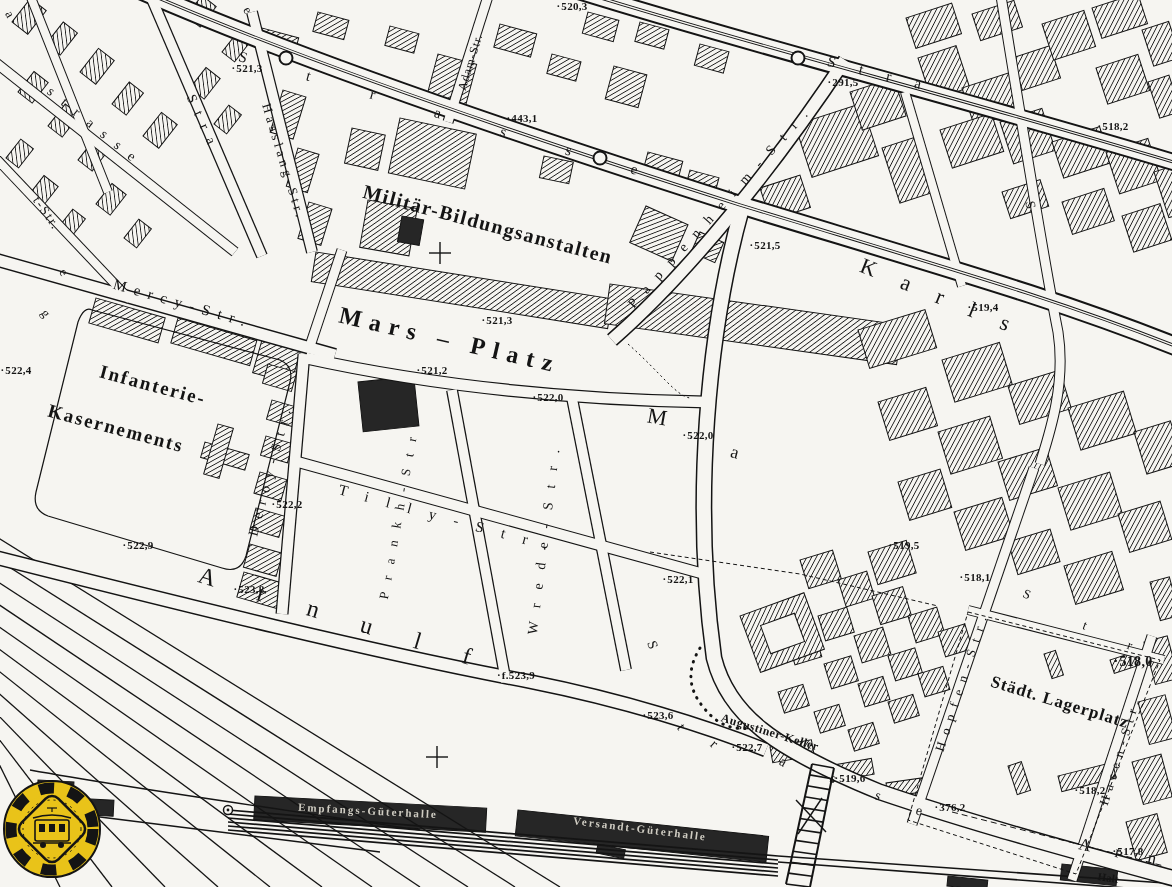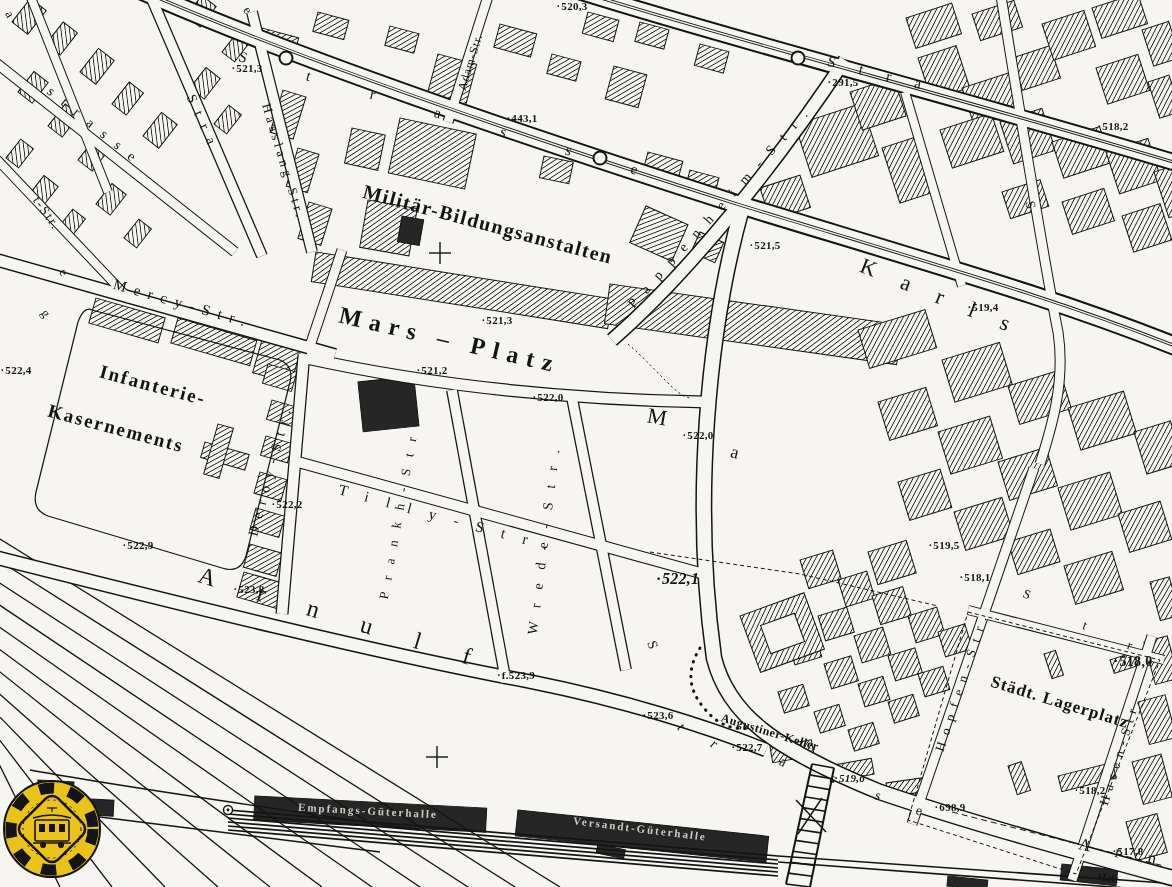--- a/index.html
+++ b/index.html
@@ -352,26 +352,26 @@
       <div class="lbl elev" style="left: 1113px; top: 126px; font-size: 11px; --r: 0deg;">518,2</div>
       <div class="lbl elev" style="left: 765px; top: 221px; font-size: 11px; margin-top: 24px; --r: 0deg;">521,5</div>
       <div class="lbl elev" style="left: 983px; top: 307px; font-size: 11px; --r: 0deg;">519,4</div>
       <div class="lbl elev" style="left: 497px; top: 320px; font-size: 11px; --r: 0deg;">521,3</div>
       <div class="lbl elev" style="left: 432px; top: 370px; font-size: 11px; --r: 0deg;">521,2</div>
       <div class="lbl elev" style="left: 548px; top: 397px; font-size: 11px; --r: 0deg;">522,0</div>
       <div class="lbl elev" style="left: 16px; top: 370px; font-size: 11px; --r: 0deg;">522,4</div>
       <div class="lbl elev" style="left: 287px; top: 464px; font-size: 11px; margin-top: 40px; --r: 0deg;">522,2</div>
       <div class="lbl elev" style="left: 698px; top: 435px; font-size: 11px; --r: 0deg;">522,0</div>
       <div class="lbl elev" style="left: 110px; top: 545px; font-size: 11px; margin-left: 28px; --r: 0deg;">522,9</div>
-      <div class="lbl elev" style="left: 944px; top: 545px; font-size: 11px; --r: 0deg;">519,5</div>
+      <div class="lbl elev" style="left: 904px; top: 545px; font-size: 11px; --r: 0deg;">519,5</div>
       <div class="lbl elev" style="left: 975px; top: 577px; font-size: 11px; --r: 0deg;">518,1</div>
       <div class="lbl elev" style="left: 249px; top: 589px; font-size: 11px; --r: 0deg;">523,8</div>
-      <div class="lbl elev" style="left: 678px; top: 579px; font-size: 16px; font-style: italic; --r: 0deg;">522,1</div>
+      <div class="lbl elev" style="left: 678px; top: 579px; font-size: 11px; --r: 0deg;">522,1</div>
       <div class="lbl elev" style="left: 1133px; top: 662px; font-size: 14px; --r: 0deg;">518,0</div>
       <div class="lbl elev" style="left: 658px; top: 715px; font-size: 11px; --r: 0deg;">523,6</div>
       <div class="lbl elev" style="left: 516px; top: 675px; font-size: 11px; --r: 0deg;">f.523,9</div>
       <div class="lbl elev" style="left: 747px; top: 747px; font-size: 11px; --r: 0deg;">522,7</div>
-      <div class="lbl elev" style="left: 850px; top: 778px; font-size: 11px; font-style: italic; --r: 0deg;">519,6</div>
+      <div class="lbl elev" style="left: 850px; top: 778px; font-size: 11px; --r: 0deg;">519,6</div>
       <div class="lbl elev" style="left: 1090px; top: 790px; font-size: 11px; --r: 0deg;">518,2</div>
-      <div class="lbl elev" style="left: 950px; top: 807px; font-size: 11px; --r: 0deg;">698,9</div>
+      <div class="lbl elev" style="left: 950px; top: 807px; font-size: 11px; --r: 0deg;">376,2</div>
       <div class="lbl elev" style="left: 1128px; top: 851px; font-size: 11px; --r: 0deg;">517,8</div>
     </div>
 </div>
 
 </body></html>

